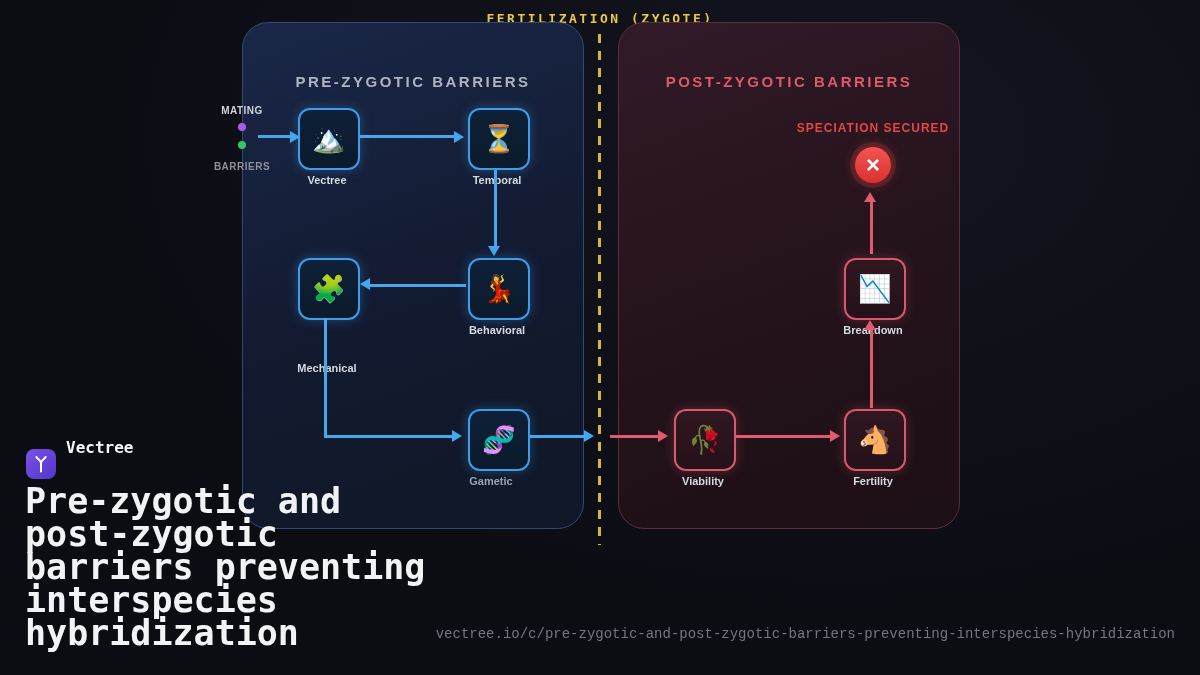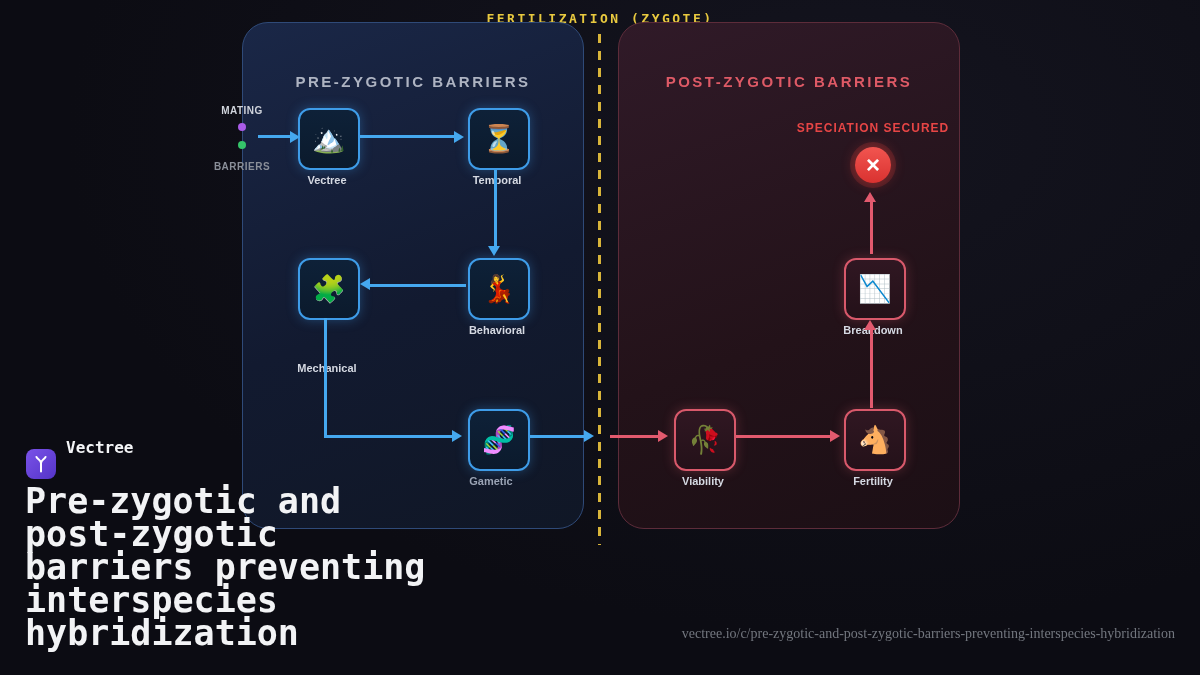--- a/index.html
+++ b/index.html
@@ -73,21 +73,21 @@
     position:absolute;left:66px;top:438px;
     font-family:"DejaVu Sans Mono", monospace;font-weight:bold;font-size:16px;color:#f4f5f7;
   }
   .big-title{
     position:absolute;left:25px;top:485px;width:435px;margin:0;
     font-family:"DejaVu Sans Mono", monospace;font-weight:bold;font-size:35px;line-height:33px;
     color:#f2f3f5;letter-spacing:0;
   }
   .url{
     position:absolute;right:25px;bottom:33px;
-    font-family:Liberation Serif, serif;font-size:14px;color:#73777f;
+    font-family:Liberation Mono, monospace;font-size:14px;color:#73777f;
   }
 </style>
 </head>
 <body>
 
 <div class="card">
 
   <div class="fert-label">FERTILIZATION (ZYGOTE)</div>
   <div class="divider"></div>
 

